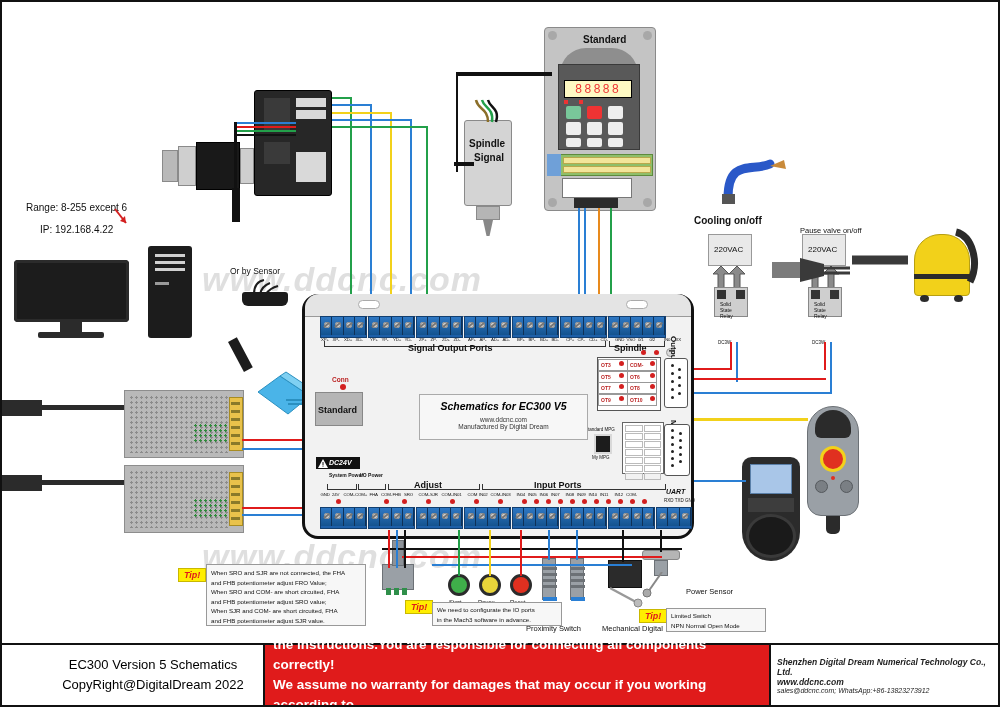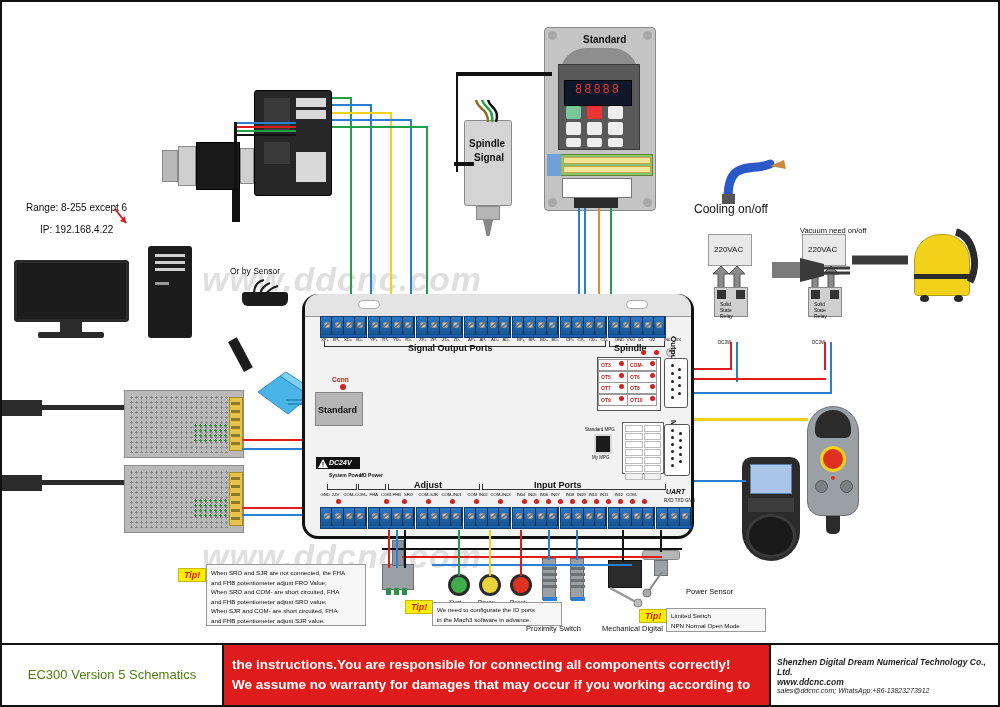--- a/index.html
+++ b/index.html
@@ -6,21 +6,21 @@
   body{font-family:"Liberation Sans",sans-serif;}
   #root{position:relative;width:1000px;height:707px;background:#fff;border:2px solid #111;box-sizing:border-box;overflow:hidden;}
   .abs{position:absolute;box-sizing:border-box;}
   .lbl{position:absolute;font-size:8px;color:#111;white-space:nowrap;}
   .lbl.b{font-weight:bold;}
   .wm{position:absolute;color:rgba(140,140,140,.28);font-weight:bold;font-style:italic;font-size:34px;letter-spacing:1px;pointer-events:none;}
   .wire{position:absolute;}
 
   
   #footer{position:absolute;left:0;bottom:0;width:1000px;height:60px;border-top:2px solid #111;display:flex;background:#fff;}
-  #foot-left{width:220px;border-right:2px solid #111;display:flex;flex-direction:column;justify-content:center;align-items:center;font-size:13px;color:#4d7c0f;line-height:1.55;}
+  #foot-left{width:220px;border-right:2px solid #111;display:flex;flex-direction:column;justify-content:center;align-items:center;font-size:13px;color:#000000;line-height:1.55;padding-left:41px;}
   #foot-mid{flex:1;background:#e01b1b;color:#fff;display:flex;flex-direction:column;justify-content:center;padding:0 8px;font-size:13.5px;font-weight:bold;line-height:1.5;}
   #foot-right{width:225px;border-left:2px solid #111;display:flex;flex-direction:column;justify-content:center;padding-left:6px;font-style:italic;color:#222;}
   #foot-right .c{font-size:8.5px;font-weight:bold;}
   #foot-right .u{font-size:8.5px;font-weight:bold;}
   #foot-right .e{font-size:7px;}
 
   
   #board{left:300px;top:292px;width:392px;height:245px;background:#f2f2f2;border:3px solid #111;border-radius:16px;}
   #board-top{position:absolute;left:303px;top:292px;width:386px;height:22px;background:#e4e4e4;border-bottom:1px solid #999;border-radius:14px 14px 0 0;}
   .tstrip{position:absolute;background:#1d5fa8;height:20px;border:1px solid #123f70;display:flex;}
@@ -143,21 +143,21 @@
   <div class="abs" style="left:558px;top:46px;width:78px;height:26px;background:#8e8e8e;border-radius:28px 28px 0 0;"></div>
   <div class="abs" style="left:556px;top:62px;width:82px;height:86px;background:#595959;border:1px solid #3a3a3a;"></div>
   <div class="abs" style="left:562px;top:70px;width:68px;height:5px;">
     <span style="display:inline-block;width:4px;height:4px;background:#e33;margin-right:7px;"></span>
     <span style="display:inline-block;width:4px;height:4px;background:#e33;margin-right:7px;"></span>
     <span style="display:inline-block;width:4px;height:4px;background:#e33;margin-right:7px;"></span>
     <span style="display:inline-block;width:4px;height:4px;background:#e33;margin-right:7px;"></span>
     <span style="display:inline-block;width:4px;height:4px;background:#e33;margin-right:7px;"></span>
     <span style="display:inline-block;width:4px;height:4px;background:#e33;"></span>
   </div>
-  <div class="abs" style="left:562px;top:78px;width:68px;height:26px;background:#0f172a;border:1px solid #000;">
+  <div class="abs" style="left:562px;top:78px;width:68px;height:18px;background:#fef9c3;border:1px solid #000;">
     <div style="color:#e33;font-family:'Liberation Mono',monospace;font-size:12px;letter-spacing:2px;text-align:center;line-height:18px;">88888</div>
   </div>
   <div class="sbtn" style="left:564px;top:104px;width:15px;height:13px;background:#79c79a;"></div>
   <div class="sbtn" style="left:585px;top:104px;width:15px;height:13px;background:#e33;"></div>
   <div class="sbtn" style="left:564px;top:120px;width:15px;height:13px;background:#eee;"></div>
   <div class="sbtn" style="left:585px;top:120px;width:15px;height:13px;background:#eee;"></div>
   <div class="sbtn" style="left:606px;top:104px;width:15px;height:13px;background:#eee;"></div>
   <div class="sbtn" style="left:606px;top:120px;width:15px;height:13px;background:#eee;"></div>
   <div class="sbtn" style="left:564px;top:136px;width:15px;height:9px;background:#eee;"></div>
   <div class="sbtn" style="left:585px;top:136px;width:15px;height:9px;background:#eee;"></div>
@@ -171,41 +171,41 @@
   <div class="abs" style="left:572px;top:196px;width:44px;height:10px;background:#2b2b2b;"></div>
 
   <div class="wire" style="left:576px;top:206px;width:2px;height:89px;background:#2a7fd4;"></div>
   <div class="wire" style="left:582px;top:206px;width:2px;height:89px;background:#2a7fd4;"></div>
   <div class="wire" style="left:596px;top:206px;width:2px;height:89px;background:#e88a1d;"></div>
   <div class="wire" style="left:608px;top:206px;width:2px;height:89px;background:#23a04a;"></div>
   <div class="wire" style="left:454px;top:70px;width:2px;height:100px;background:#111;"></div>
   <div class="wire" style="left:454px;top:70px;width:96px;height:4px;background:#111;"></div>
   <div class="wire" style="left:452px;top:160px;width:20px;height:4px;background:#111;"></div>
 
-  <div class="lbl" style="left:692px;top:200px;font-size:12px;">Cooling on/off</div>
+  <div class="lbl" style="left:692px;top:213px;font-size:10px;font-weight:bold;">Cooling on/off</div>
   <svg class="abs" style="left:706px;top:136px;width:78px;height:66px;">
     <path d="M20,60 C20,20 44,34 62,26" stroke="#2a58c8" stroke-width="9" fill="none" stroke-linecap="round"></path>
     <path d="M62,28 l14,-6 l2,9 Z" fill="#c98a3a"></path>
     <rect x="14" y="56" width="13" height="10" fill="#555"></rect>
   </svg>
   <div class="abs" style="left:706px;top:232px;width:44px;height:32px;background:#e9e9e9;border:1px solid #999;"></div>
   <div class="lbl" style="left:712px;top:243px;font-size:8px;">220VAC</div>
   <svg class="abs" style="left:706px;top:264px;width:44px;height:22px;">
     <path d="M10,22 L10,8 L5,8 L13,0 L21,8 L16,8 L16,22 Z" fill="#8a8a8a" stroke="#555"></path>
     <path d="M26,22 L26,8 L21,8 L29,0 L37,8 L32,8 L32,22 Z" fill="#8a8a8a" stroke="#555"></path>
   </svg>
   <div class="abs" style="left:712px;top:285px;width:34px;height:30px;background:#cfcfcf;border:1px solid #888;"></div>
   <div class="abs" style="left:715px;top:288px;width:9px;height:9px;background:#333;"></div>
   <div class="abs" style="left:734px;top:288px;width:9px;height:9px;background:#333;"></div>
   <div class="lbl" style="left:718px;top:299px;font-size:5px;">Solid</div>
   <div class="lbl" style="left:718px;top:305px;font-size:5px;">State</div>
   <div class="lbl" style="left:718px;top:311px;font-size:5px;">Relay</div>
   <div class="lbl" style="left:716px;top:338px;font-size:4.5px;">DC3W</div>
 
-  <div class="lbl" style="left:798px;top:224px;font-size:7.5px;">Vacuum need on/off</div>
+  <div class="lbl" style="left:798px;top:224px;font-size:7.5px;">Pause valve on/off</div>
   <div class="abs" style="left:800px;top:232px;width:44px;height:32px;background:#e9e9e9;border:1px solid #999;"></div>
   <div class="lbl" style="left:806px;top:243px;font-size:8px;">220VAC</div>
   <svg class="abs" style="left:800px;top:264px;width:44px;height:22px;">
     <path d="M10,22 L10,8 L5,8 L13,0 L21,8 L16,8 L16,22 Z" fill="#8a8a8a" stroke="#555"></path>
     <path d="M26,22 L26,8 L21,8 L29,0 L37,8 L32,8 L32,22 Z" fill="#8a8a8a" stroke="#555"></path>
   </svg>
   <div class="abs" style="left:806px;top:285px;width:34px;height:30px;background:#cfcfcf;border:1px solid #888;"></div>
   <div class="abs" style="left:809px;top:288px;width:9px;height:9px;background:#333;"></div>
   <div class="abs" style="left:828px;top:288px;width:9px;height:9px;background:#333;"></div>
   <div class="lbl" style="left:812px;top:299px;font-size:5px;">Solid</div>
@@ -452,20 +452,25 @@
     <div class="dbpin" style="left:14px;top:7px;"></div>
       <div class="dbpin" style="left:14px;top:14px;"></div>
     <div class="dbpin" style="left:14px;top:21px;"></div>
       <div class="dbpin" style="left:14px;top:28px;"></div>
     <div class="dbpin" style="left:14px;top:35px;"></div>
   </div>
   <div class="abs" style="left:592px;top:432px;width:18px;height:20px;background:#1c1c1c;border:2px solid #d9d9d9;"></div>
   <div class="lbl" style="left:583px;top:425px;font-size:4.5px;">Standard MPG</div>
   <div class="lbl" style="left:590px;top:453px;font-size:4.5px;">My MPG</div>
 
+  <div id="centerbox">
+    <div class="t1">Schematics for EC300 V5</div>
+    <div class="t2">www.ddcnc.com</div>
+    <div class="t3">Manufactured By Digital Dream</div>
+  </div>
 
   <div class="abs" style="left:313px;top:390px;width:48px;height:34px;background:#b5b5b5;border:1px solid #888;"></div>
   <div class="lbl b" style="left:316px;top:403px;font-size:9px;">Standard</div>
   <div class="lbl" style="left:330px;top:374px;font-size:6.5px;color:#b22;font-weight:bold;">Conn</div>
   <div class="reddot" style="left:338px;top:382px;width:6px;height:6px;"></div>
 
   <div class="abs" style="left:314px;top:455px;width:44px;height:12px;background:#111;">
     <span style="color:#fff;font-size:7px;font-style:italic;font-weight:bold;position:absolute;left:13px;top:2px;">DC24V</span>
     <svg style="position:absolute;left:2px;top:2px;width:10px;height:9px;">
       <path d="M5,0 L10,9 L0,9 Z" fill="#fff"></path>
@@ -667,20 +672,21 @@
   <div class="abs" style="left:664px;top:606px;width:100px;height:24px;background:#f7f7f7;border:1px solid #999;padding:2px 4px;">
     <div style="font-size:6.2px;line-height:1.6;color:#111;">
       <div>Limited Switch</div>
       <div>NPN Normal Open Mode</div>
     </div>
   </div>
 
   <div id="footer">
     <div id="foot-left">
       <div>EC300 Version 5 Schematics</div>
+      <div>CopyRight@DigitalDream 2022</div>
     </div>
     <div id="foot-mid">
       <div>the instructions.You are responsible for connecting all components correctly!</div>
       <div>We assume no warranty for damages that may occur if you working according to</div>
     </div>
     <div id="foot-right">
       <div class="c">Shenzhen Digital Dream Numerical Technology Co., Ltd.</div>
       <div class="u">www.ddcnc.com</div>
       <div class="e">sales@ddcnc.com;   WhatsApp:+86-13823273912</div>
     </div>

